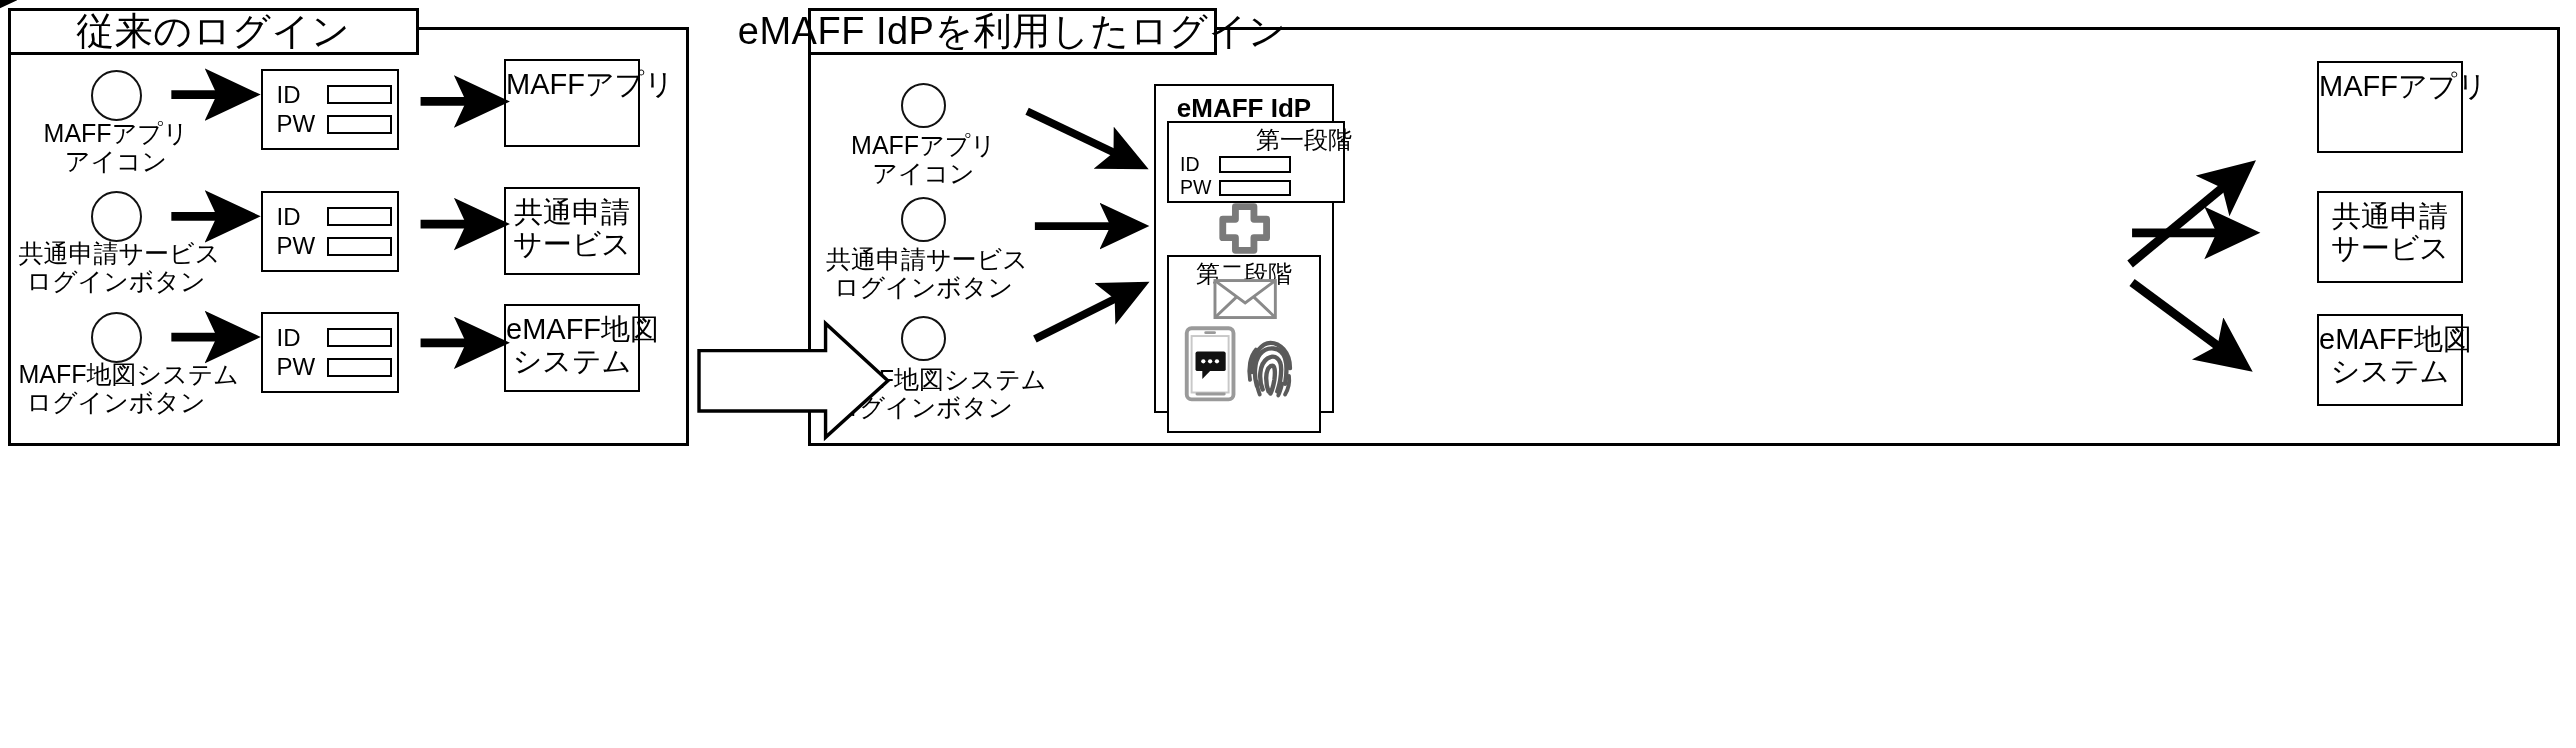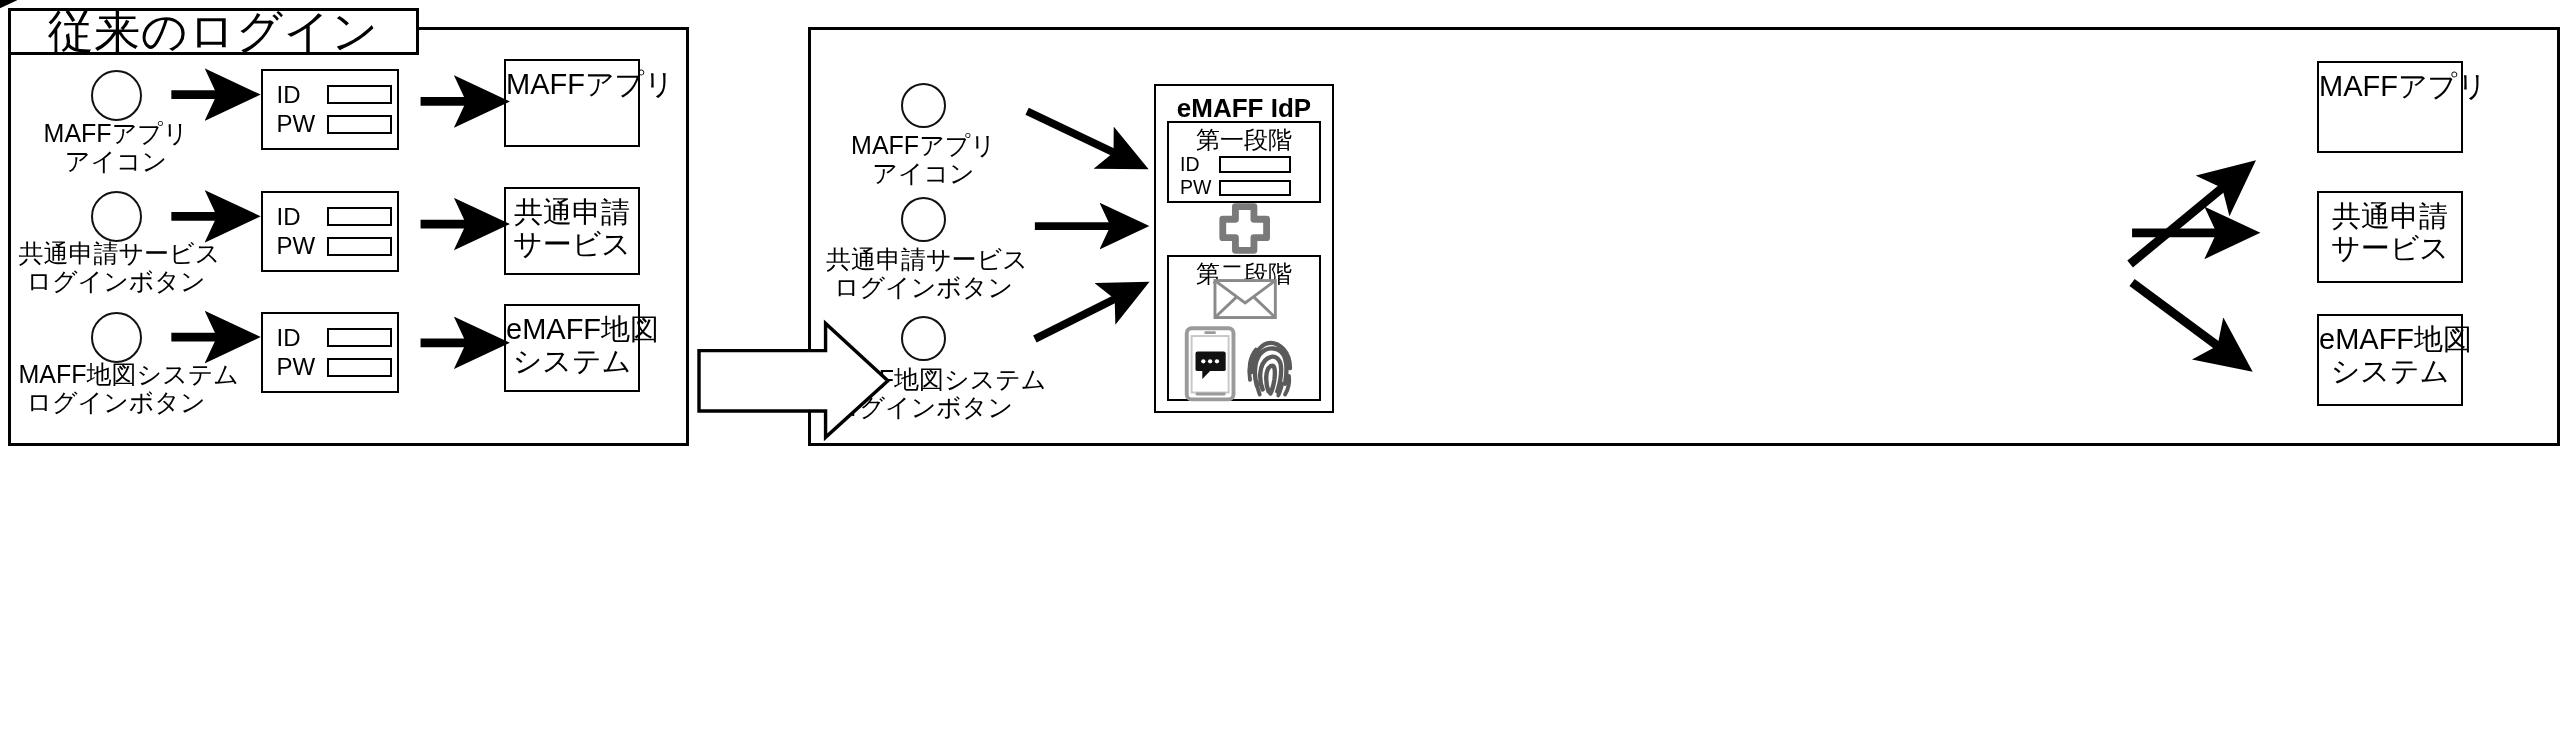--- a/index.html
+++ b/index.html
@@ -31,21 +31,21 @@
     border: 3.9px solid #000;
     background: #fff;
     box-sizing: border-box;
     display: flex;
     align-items: center;
     justify-content: center;
     text-align: center;
     z-index: 5;
   }
   .panel-title span {
-    font-size: 46px;
+    font-size: 38px;
     line-height: 1;
     letter-spacing: 0.5px;
     white-space: nowrap;
   }
 
   
   .node { position: absolute; box-sizing: border-box; }
 
   
   .circle {
@@ -229,20 +229,23 @@
       </div>
     </div>
   </div>
 
   <div class="resultbox" style="left:504px; top:304px; width:136px; height:88px;">
     <span class="rb-text">eMAFF地図</span>
     <span class="rb-text">システム</span>
   </div>
 
   <div class="panel" style="left:808px; top:27px; width:1752px; height:419px;"></div>
+  <div class="panel-title" style="left:808px; top:7.8px; width:409px; height:47px;">
+    <span>eMAFF IdPを利用したログイン</span>
+  </div>
 
   <div class="node circle" style="left:901px; top:83px; width:45px; height:45px;"></div>
   <div class="caption" style="left:826px; top:131px; width:195px;">
     <span class="ln">MAFFアプリ</span>
     <span class="ln">アイコン</span>
   </div>
 
   <div class="node circle" style="left:901px; top:197px; width:45px; height:45px;"></div>
   <div class="caption" style="left:826px; top:245px; width:195px;">
     <span class="ln">共通申請サービス</span>
@@ -252,35 +255,35 @@
   <div class="node circle" style="left:901px; top:316px; width:45px; height:45px;"></div>
   <div class="caption" style="left:826px; top:365px; width:195px;">
     <span class="ln">MAFF地図システム</span>
     <span class="ln">ログインボタン</span>
   </div>
 
   <div class="idpbox" style="left:1154px; top:84px; width:180px; height:329px;">
     <div class="idp-title" style="top:8.8px;font-weight:bold;">eMAFF IdP</div>
   </div>
 
-  <div class="stagebox" style="left:1167px; top:121px; width:154px; height:82px;">
+  <div class="stagebox" style="left:1167px; top:121px; width:178px; height:82px;padding-left:48px;">
     <div class="stage-title" style="top:4.9px;">第一段階</div>
   </div>
   <div class="node" style="left:1180px; top:155px; width:130px; height:45px;">
     <div style="display:flex;align-items:center;gap:7.8px;margin-bottom:3.9px;">
       <span style="font-size:19.5px;line-height:1;width:31px;">ID</span>
       <span style="border:2.9px solid #000;width:72px;height:16.6px;box-sizing:border-box;"></span>
     </div>
     <div style="display:flex;align-items:center;gap:7.8px;">
       <span style="font-size:19.5px;line-height:1;width:31px;">PW</span>
       <span style="border:2.9px solid #000;width:72px;height:16.6px;box-sizing:border-box;"></span>
     </div>
   </div>
 
-  <div class="stagebox" style="left:1167px; top:255px; width:154px; height:146px;">
+  <div class="stagebox" style="left:1167px; top:255px; width:154px; height:178px;">
     <div class="stage-title" style="top:4.9px;">第二段階</div>
   </div>
 
   <div class="resultbox" style="left:2317px; top:61px; width:146px; height:92px;">
     <span class="rb-text">MAFFアプリ</span>
     <span class="rb-text"></span>
   </div>
   <div class="resultbox" style="left:2317px; top:191px; width:146px; height:92px;">
     <span class="rb-text">共通申請</span>
     <span class="rb-text">サービス</span>

